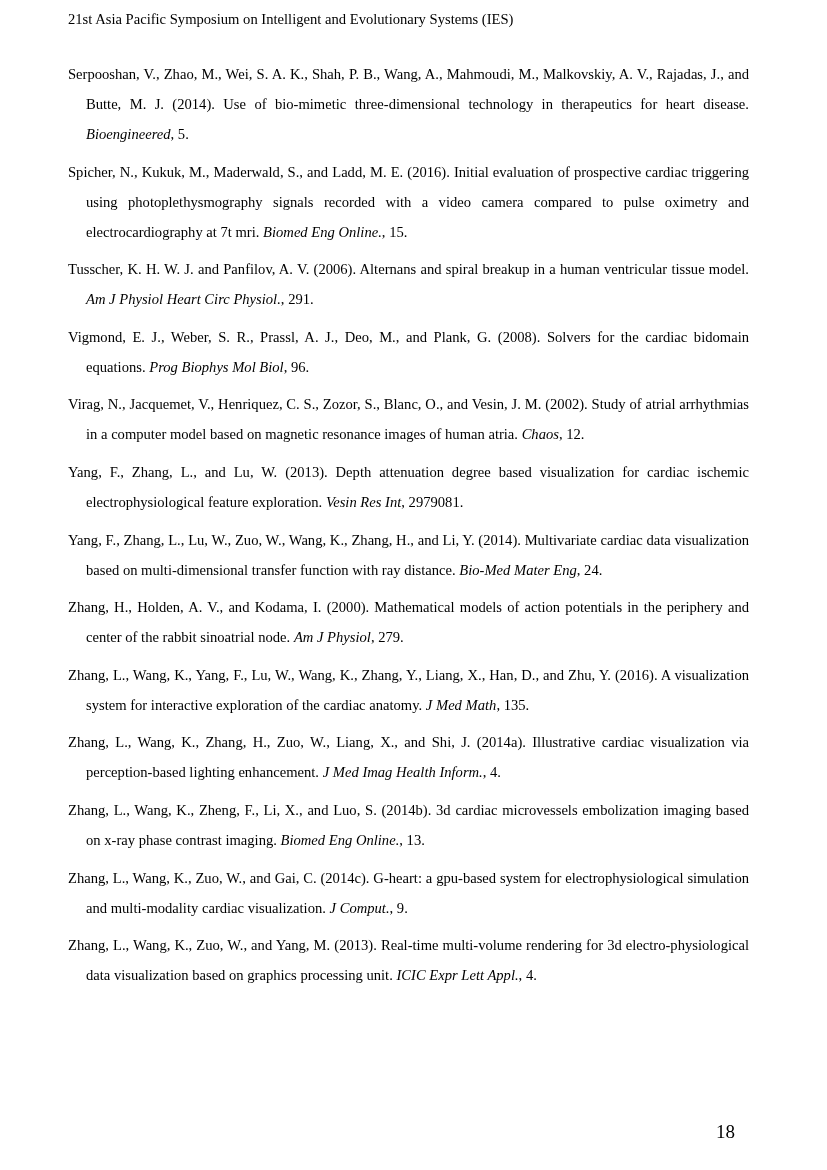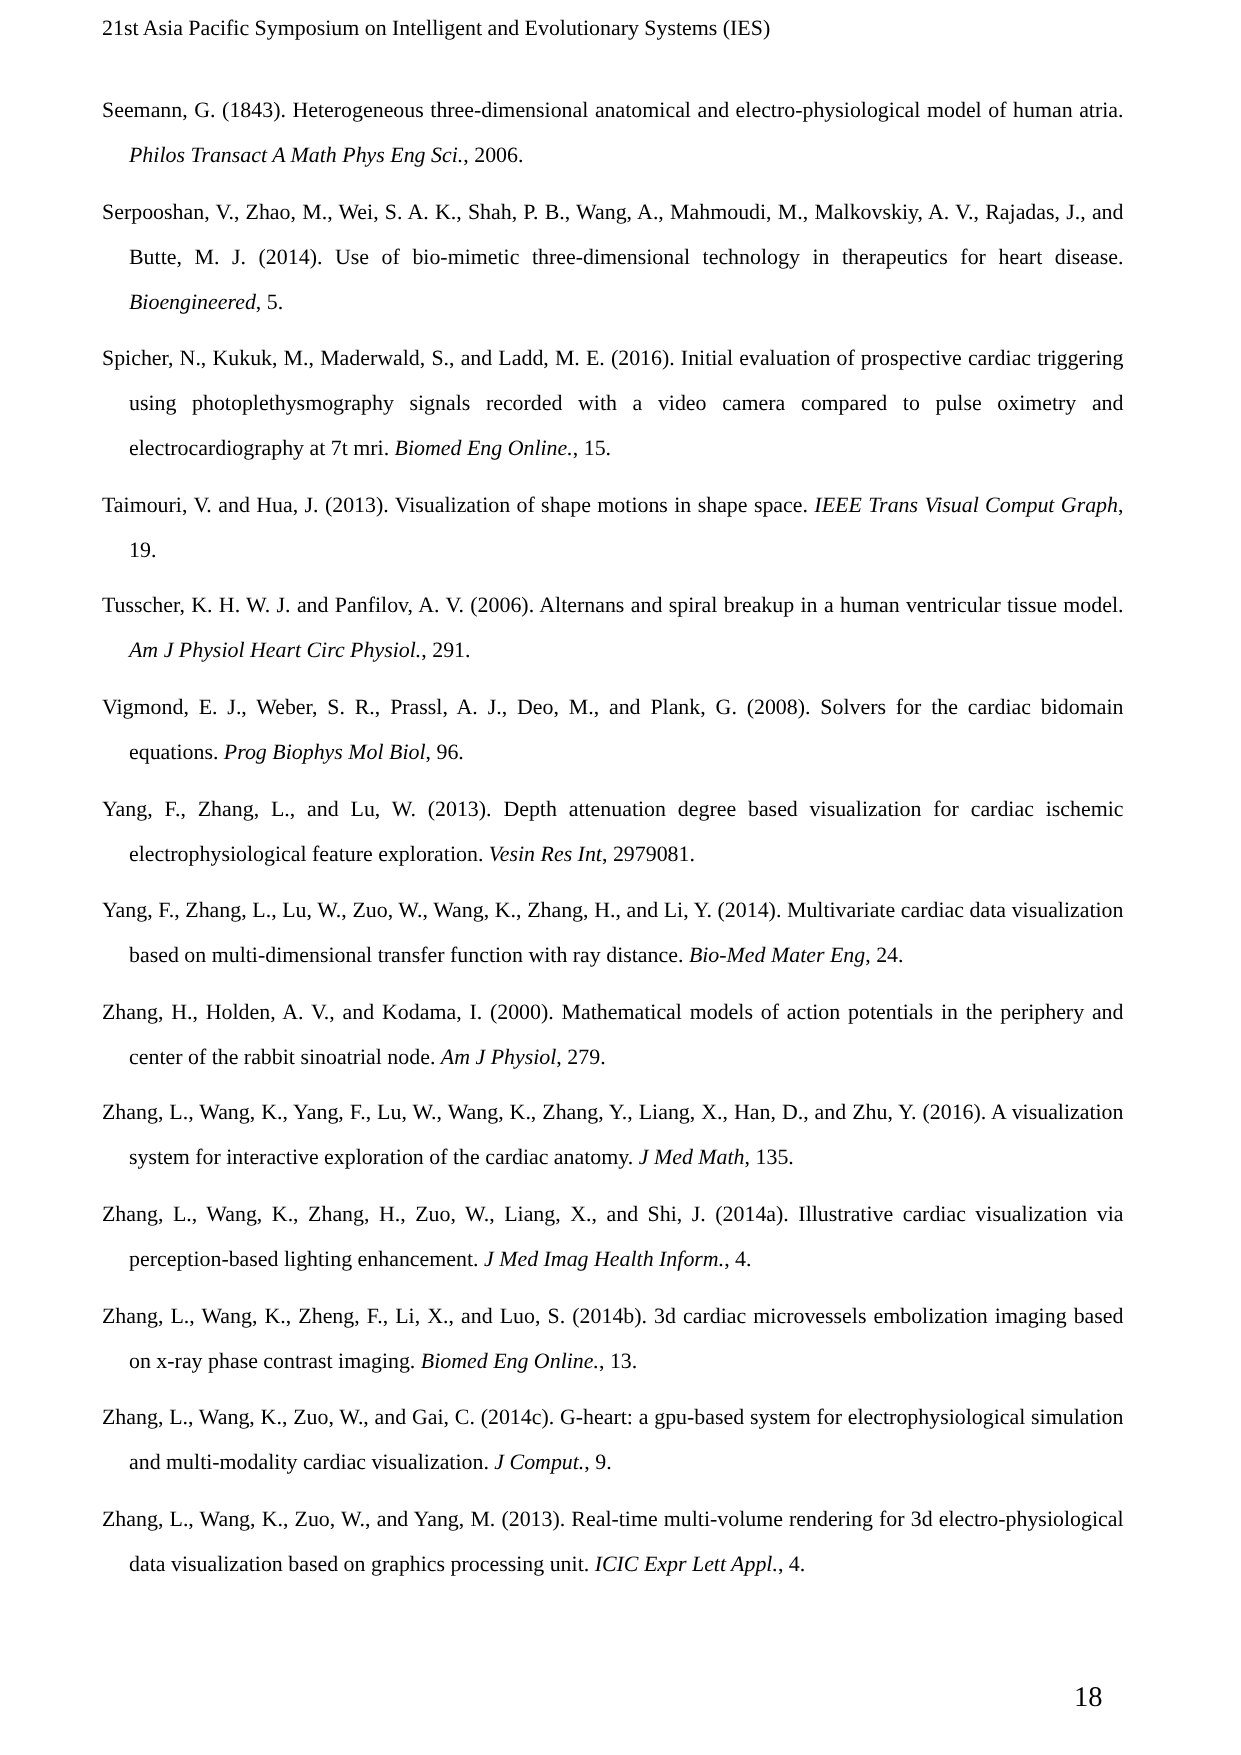--- a/index.html
+++ b/index.html
@@ -59,26 +59,25 @@
   }
 </style>
 </head>
 <body>
 
 <div class="page">
 
   <div class="running-head">21st Asia Pacific Symposium on Intelligent and Evolutionary Systems (IES)</div>
 
   <div class="reference-list">
-      <p class="reference-entry"><span>Seemann, G. (1843). Heterogeneous three-dimensional anatomical and electro-physiological model of human atria. </span><i>Philos Transact A Math Phys Eng Sci.</i><span>, 2006.</span></p>
       <p class="reference-entry"><span>Serpooshan, V., Zhao, M., Wei, S. A. K., Shah, P. B., Wang, A., Mahmoudi, M., Malkovskiy, A. V., Rajadas, J., and Butte, M. J. (2014). Use of bio-mimetic three-dimensional technology in therapeutics for heart disease. </span><i>Bioengineered</i><span>, 5.</span></p>
       <p class="reference-entry"><span>Spicher, N., Kukuk, M., Maderwald, S., and Ladd, M. E. (2016). Initial evaluation of prospective cardiac triggering using photoplethysmography signals recorded with a video camera compared to pulse oximetry and electrocardiography at 7t mri. </span><i>Biomed Eng Online.</i><span>, 15.</span></p>
-      <p class="reference-entry"><span>Taimouri, V. and Hua, J. (2013). Visualization of shape motions in shape space. </span><i>IEEE Trans Visual Comput Graph</i><span>, 19.</span></p>
       <p class="reference-entry"><span>Tusscher, K. H. W. J. and Panfilov, A. V. (2006). Alternans and spiral breakup in a human ventricular tissue model. </span><i>Am J Physiol Heart Circ Physiol.</i><span>, 291.</span></p>
       <p class="reference-entry"><span>Vigmond, E. J., Weber, S. R., Prassl, A. J., Deo, M., and Plank, G. (2008). Solvers for the cardiac bidomain equations. </span><i>Prog Biophys Mol Biol</i><span>, 96.</span></p>
+      <p class="reference-entry"><span>Virag, N., Jacquemet, V., Henriquez, C. S., Zozor, S., Blanc, O., and Vesin, J. M. (2002). Study of atrial arrhythmias in a computer model based on magnetic resonance images of human atria. </span><i>Chaos</i><span>, 12.</span></p>
       <p class="reference-entry"><span>Yang, F., Zhang, L., and Lu, W. (2013). Depth attenuation degree based visualization for cardiac ischemic electrophysiological feature exploration. </span><i>Vesin Res Int</i><span>, 2979081.</span></p>
       <p class="reference-entry"><span>Yang, F., Zhang, L., Lu, W., Zuo, W., Wang, K., Zhang, H., and Li, Y. (2014). Multivariate cardiac data visualization based on multi-dimensional transfer function with ray distance. </span><i>Bio-Med Mater Eng</i><span>, 24.</span></p>
       <p class="reference-entry"><span>Zhang, H., Holden, A. V., and Kodama, I. (2000). Mathematical models of action potentials in the periphery and center of the rabbit sinoatrial node. </span><i>Am J Physiol</i><span>, 279.</span></p>
       <p class="reference-entry"><span>Zhang, L., Wang, K., Yang, F., Lu, W., Wang, K., Zhang, Y., Liang, X., Han, D., and Zhu, Y. (2016). A visualization system for interactive exploration of the cardiac anatomy. </span><i>J Med Math</i><span>, 135.</span></p>
       <p class="reference-entry"><span>Zhang, L., Wang, K., Zhang, H., Zuo, W., Liang, X., and Shi, J. (2014a). Illustrative cardiac visualization via perception-based lighting enhancement. </span><i>J Med Imag Health Inform.</i><span>, 4.</span></p>
       <p class="reference-entry"><span>Zhang, L., Wang, K., Zheng, F., Li, X., and Luo, S. (2014b). 3d cardiac microvessels embolization imaging based on x-ray phase contrast imaging. </span><i>Biomed Eng Online.</i><span>, 13.</span></p>
       <p class="reference-entry"><span>Zhang, L., Wang, K., Zuo, W., and Gai, C. (2014c). G-heart: a gpu-based system for electrophysiological simulation and multi-modality cardiac visualization. </span><i>J Comput.</i><span>, 9.</span></p>
       <p class="reference-entry"><span>Zhang, L., Wang, K., Zuo, W., and Yang, M. (2013). Real-time multi-volume rendering for 3d electro-physiological data visualization based on graphics processing unit. </span><i>ICIC Expr Lett Appl.</i><span>, 4.</span></p>
     </div>
 

